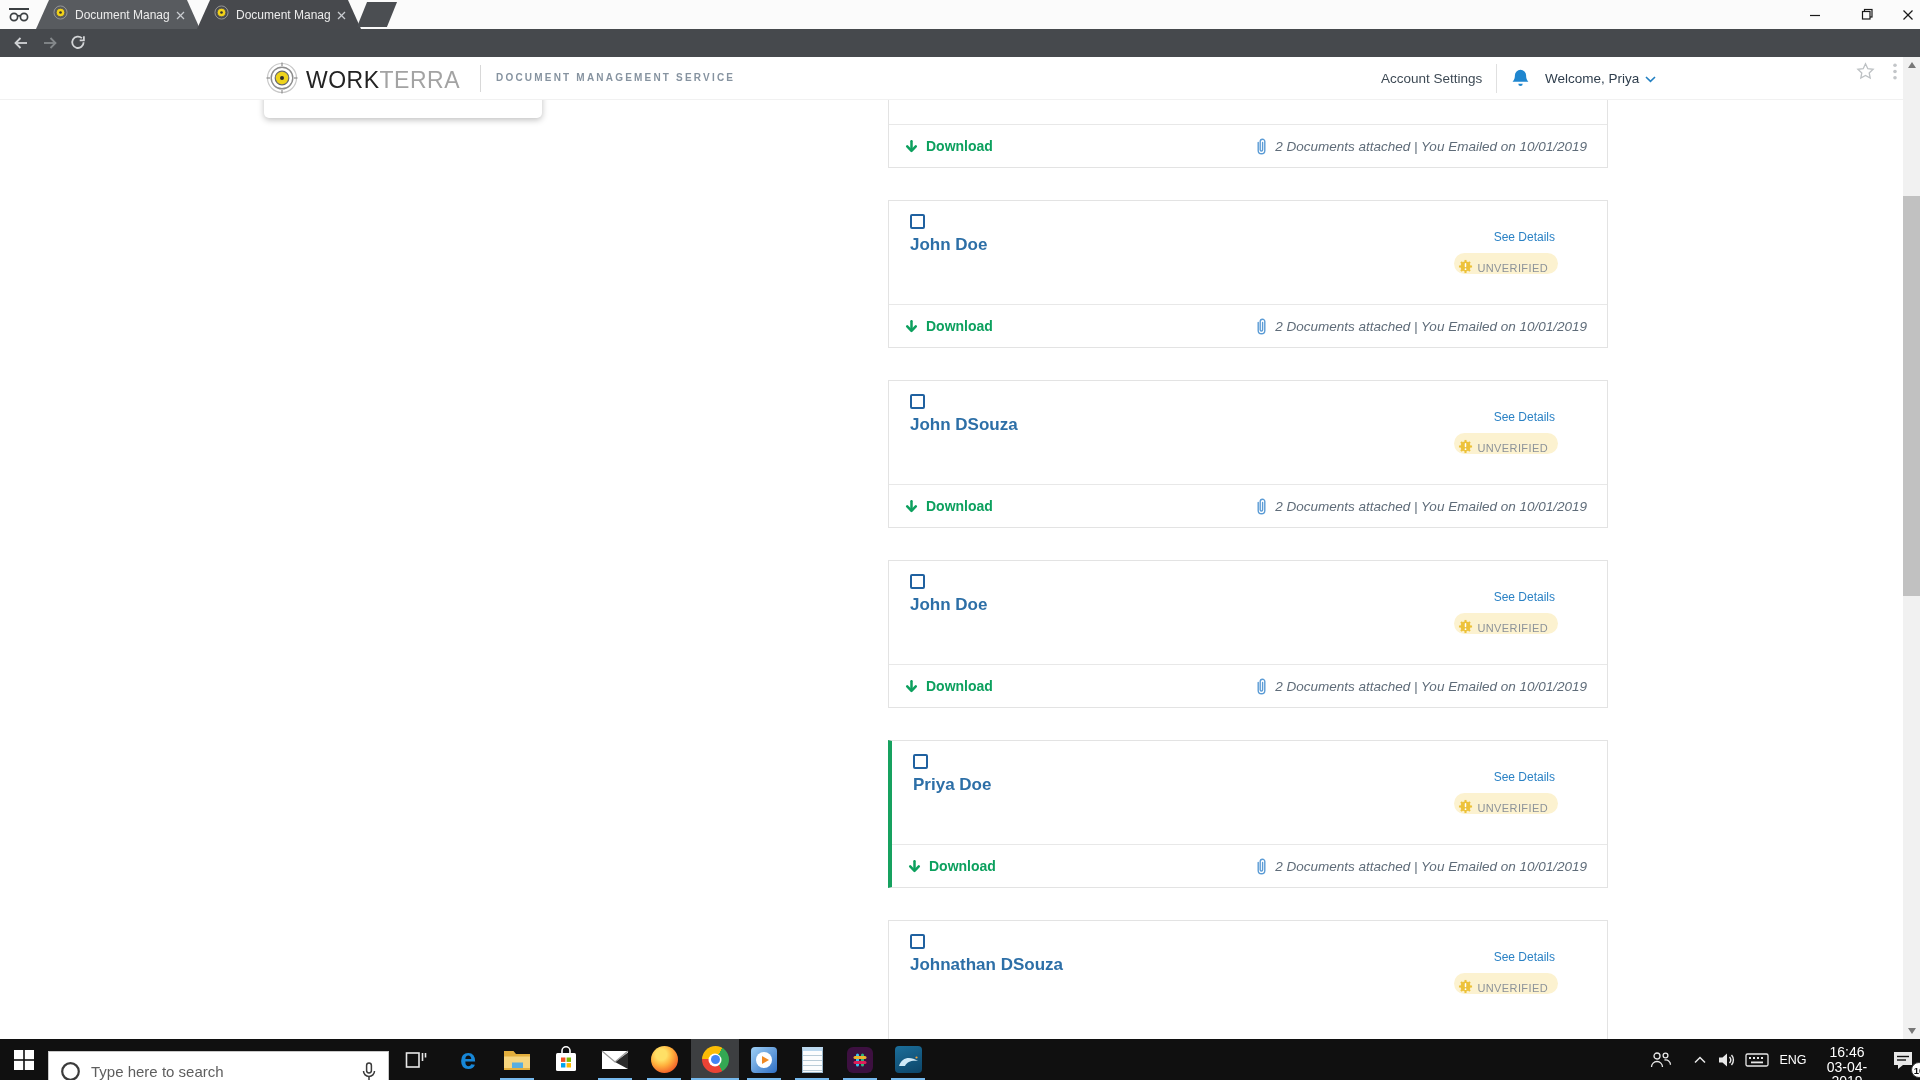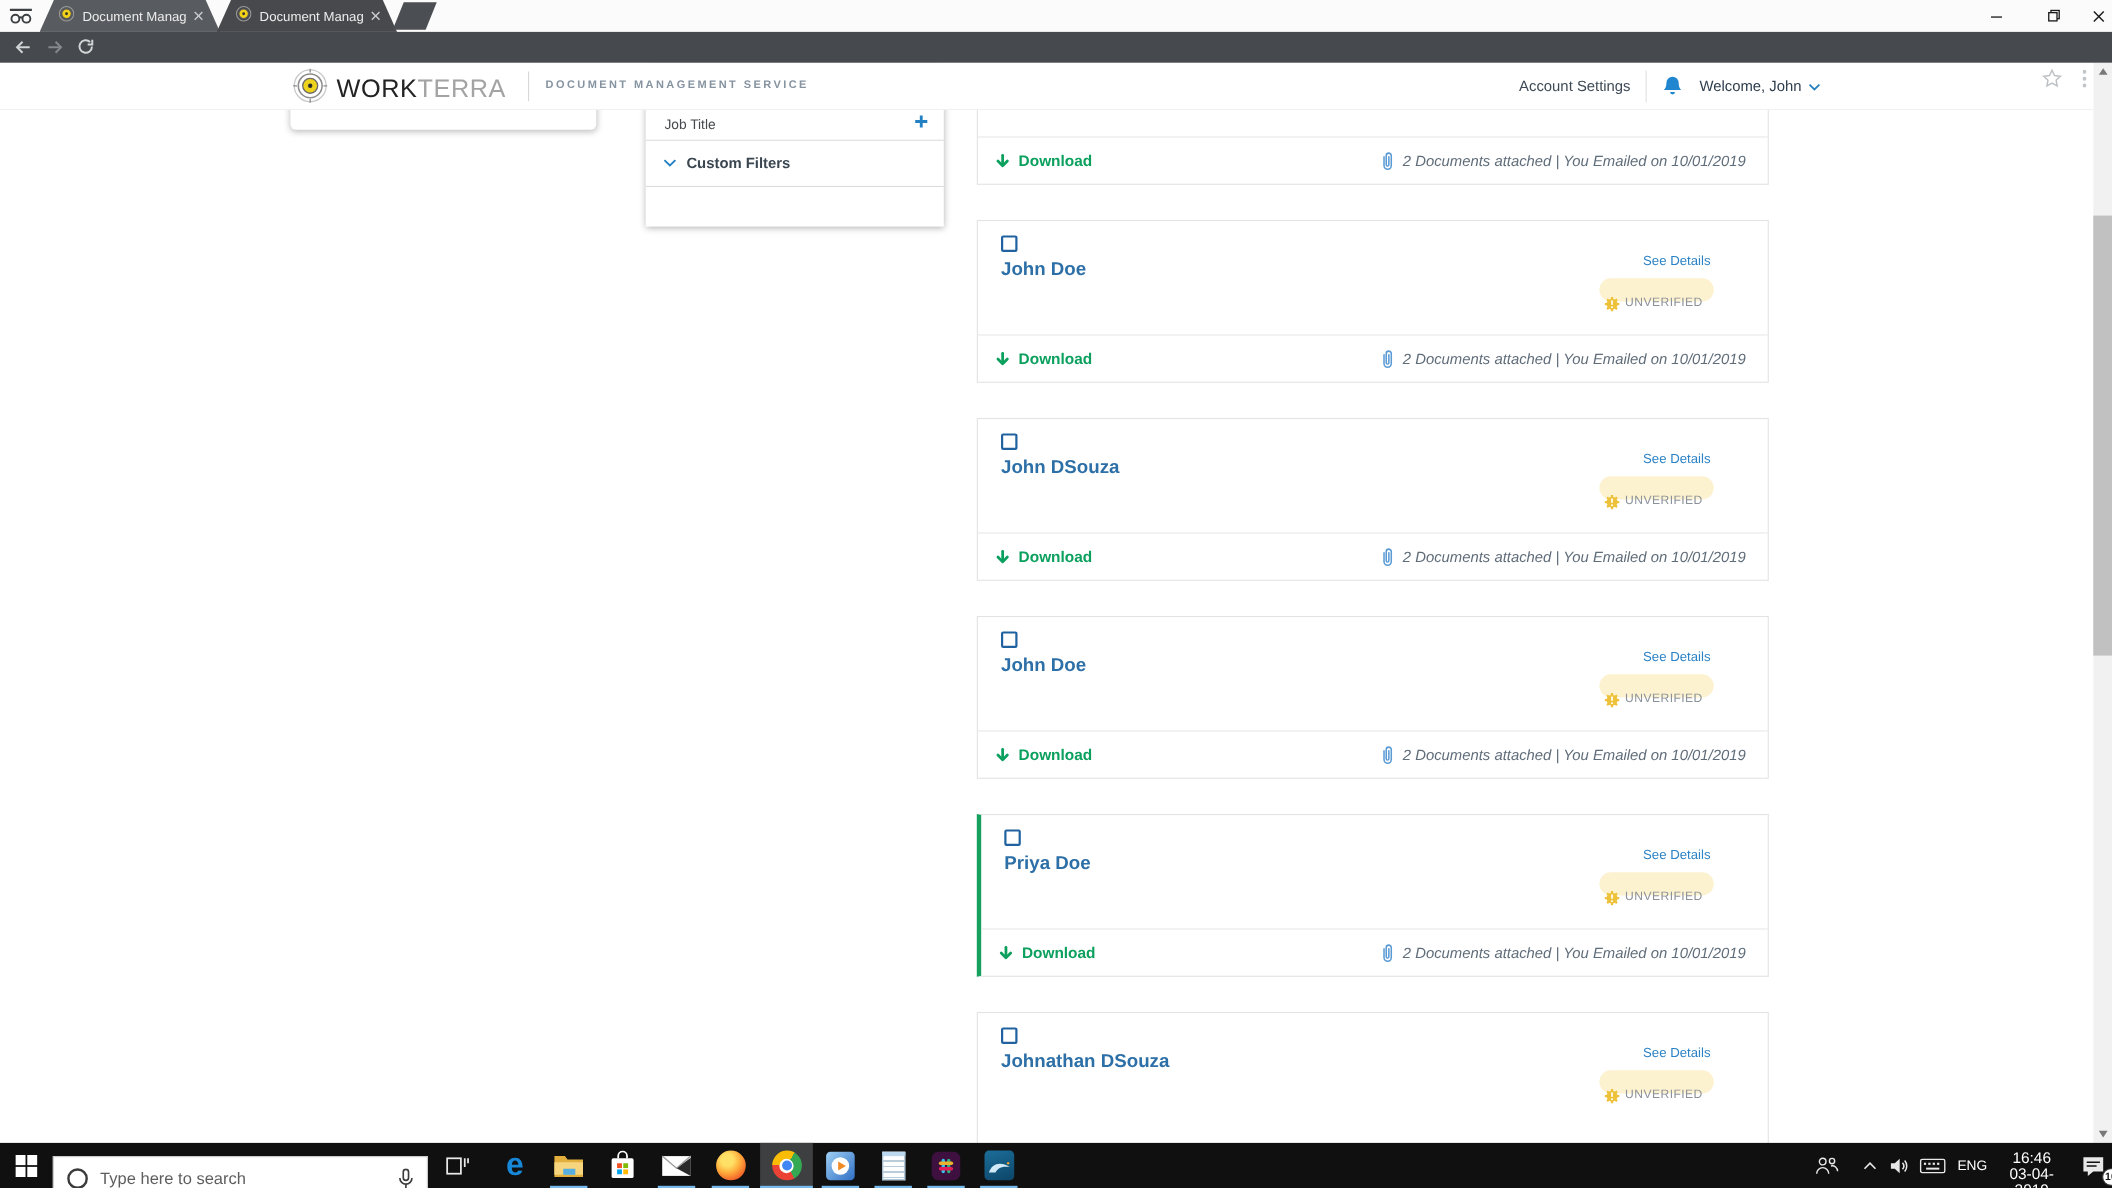--- a/index.html
+++ b/index.html
@@ -59,21 +59,21 @@
 
   
   .card{position:absolute;left:888px;width:720px;height:148px;background:#fff;border:1px solid #e3e3e3;z-index:1}
   .card.hl{border-left:4px solid #16a15f}
   .card .footer{position:absolute;left:0;right:0;bottom:0;height:43px;border-top:1px solid #e8e8e8;
                 display:flex;align-items:center;justify-content:space-between;padding:0 20px 0 16px}
   .cb{position:absolute;left:21px;top:13px;width:15px;height:15px;border:2px solid #2061a0;border-radius:2px;background:#fff;cursor:pointer}
   .cname{position:absolute;left:21px;top:34px;font-size:17px;font-weight:bold;color:#2d6fa7;cursor:pointer}
   .see{position:absolute;right:52px;top:29px;font-size:12px;color:#2b82c5;cursor:pointer}
   .badge{position:absolute;right:49px;top:52px;height:21px;background:#fcf2d0;border-radius:11px;
-         display:flex;align-items:flex-start;gap:4px;padding:16px 10px 0 4px}
+         display:flex;align-items:flex-end;gap:4px;padding:16px 10px 0 4px}
   .badge .btxt{font-size:11px;color:#8b9299;letter-spacing:.4px}
   .dl{display:flex;align-items:center;gap:8px;font-size:14px;font-weight:bold;color:#0ca05e;cursor:pointer}
   .attach{display:flex;align-items:center;gap:7px;font-size:13.5px;font-style:italic;color:#5f6c79}
 
   
   .sb{position:absolute;right:0;top:57px;width:17px;height:982px;background:#f1f1f1;z-index:8}
   .sb-up{position:absolute;left:4.5px;top:5px;width:0;height:0;border-left:4px solid transparent;border-right:4px solid transparent;border-bottom:6px solid #787878}
   .sb-dn{position:absolute;left:4.5px;bottom:5px;width:0;height:0;border-left:4px solid transparent;border-right:4px solid transparent;border-top:6px solid #787878}
   .sb-th{position:absolute;left:0;top:139px;width:17px;height:400px;background:#c1c1c1}
 
@@ -226,51 +226,31 @@
     <div class="service">DOCUMENT MANAGEMENT SERVICE</div>
     <div class="acct">Account Settings</div>
     <div class="hdrdiv2"></div>
     <span class="bell">
       <svg width="19" height="20" viewBox="0 0 18 18">
           <path d="M9 1.2 a5.3 5.3 0 0 1 5.3 5.3 c0 4.1 1.6 5.4 2.3 6.1 H1.4 c.7 -.7 2.3 -2 2.3 -6.1 A5.3 5.3 0 0 1 9 1.2z" fill="#1f86cf"></path>
           <path d="M6.9 14.4 a2.1 2.1 0 0 0 4.2 0z" fill="#1f86cf"></path>
         </svg>
     </span>
     <div class="welcome">
-      <span>Welcome, John</span>
+      <span>Welcome, Priya</span>
       <span>
         <svg width="11" height="7">
             <polyline points="1,1 5.5,5.3 10,1" fill="none" stroke="#2380c2" stroke-width="1.6"></polyline>
           </svg>
       </span>
     </div>
   </div>
 
   <div class="floatbox"></div>
 
-  <div class="fpanel">
-    <div class="fp-r1">
-      <span class="lbl">Job Title</span>
-      <span>
-        <svg width="13" height="13">
-            <line x1="6.5" y1="1" x2="6.5" y2="12" stroke="#2380c2" stroke-width="2.6"></line>
-            <line x1="1" y1="6.5" x2="12" y2="6.5" stroke="#2380c2" stroke-width="2.6"></line>
-          </svg>
-      </span>
-    </div>
-    <div class="fp-d1"></div>
-    <div class="fp-r2">
-      <span>
-        <svg width="12" height="8">
-            <polyline points="1,1.5 6,6.3 11,1.5" fill="none" stroke="#2380c2" stroke-width="1.7"></polyline>
-          </svg>
-      </span>
-      <span class="lbl">Custom Filters</span>
-    </div>
-  </div>
 
   <div class="card" style="top:20px">
     <div class="footer">
       <span class="dl">
         <svg width="13" height="13" viewBox="0 0 13 13">
             <line x1="6.5" y1="1.2" x2="6.5" y2="9.6" stroke="#0ca05e" stroke-width="2.5" stroke-linecap="round"></line>
             <polyline points="2.2,6.3 6.5,10.8 10.8,6.3" fill="none" stroke="#0ca05e" stroke-width="2.5" stroke-linecap="round" stroke-linejoin="round"></polyline>
           </svg>
         <span>Download</span>
       </span>

